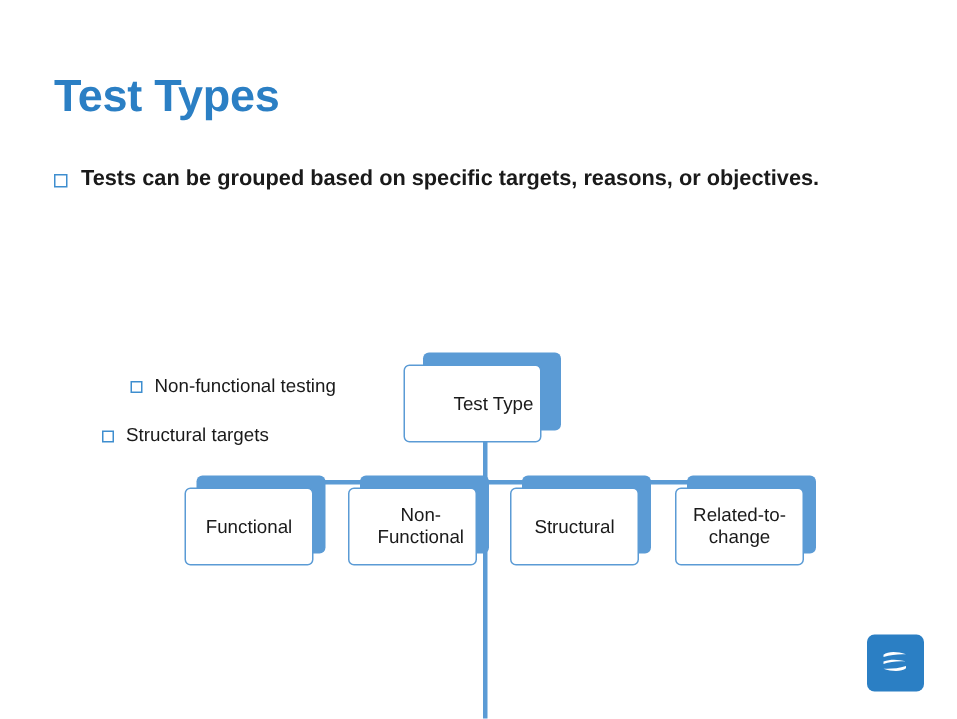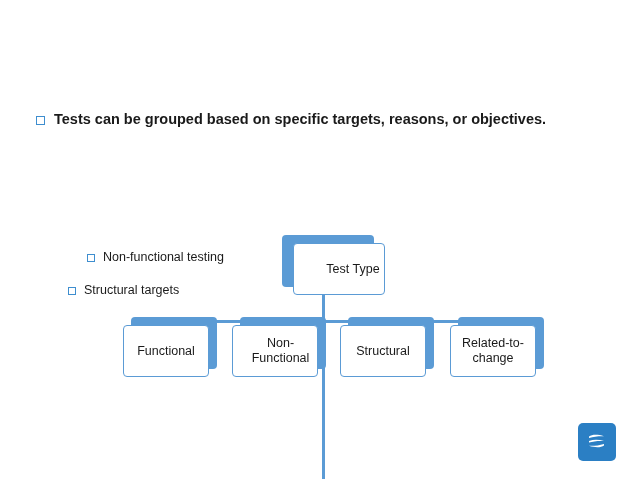--- a/index.html
+++ b/index.html
@@ -100,20 +100,21 @@
     align-items: center;
     justify-content: center;
   }
   .logo svg { display: block; }
 </style>
 </head>
 <body>
 
 <div class="slide">
 
+  <div class="title">Test Types</div>
 
   <div class="bullet-row" style="left:36px; top:111px; width:560px;">
     <span class="bullet-box lvl1"></span>
     <span class="b1-text">Tests can be grouped based on specific targets, reasons, or objectives.</span>
   </div>
 
 
 
   <div class="bullet-row" style="left:68px; top:250px; width:300px;margin-left:19px;">
     <span class="bullet-box lvl2"></span>
@@ -128,21 +129,21 @@
   <div class="connector" style="left:322px; top:290px; width:3px; height:189px;"></div>
 
   <div class="connector" style="left:166px; top:320px; width:330px; height:3px;"></div>
 
   <div class="connector" style="left:166px; top:320px; width:3px; height:14px;"></div>
   <div class="connector" style="left:274px; top:320px; width:3px; height:14px;"></div>
   <div class="connector" style="left:382px; top:320px; width:3px; height:14px;"></div>
   <div class="connector" style="left:493px; top:320px; width:3px; height:14px;"></div>
 
   <div class="node-shadow" style="left:282px; top:235px; width:92px; height:52px;"></div>
-  <div class="node" style="left:293px; top:243px; width:92px; height:52px;padding-left:28px;">
+  <div class="node" style="left:269px; top:243px; width:92px; height:52px;padding-left:28px;">
     <span>Test Type</span>
   </div>
 
   <div class="node-shadow" style="left:131px; top:317px; width:86px; height:52px;"></div>
   <div class="node" style="left:123px; top:325px; width:86px; height:52px;">
     <span>Functional</span>
   </div>
 
   <div class="node-shadow" style="left:240px; top:317px; width:86px; height:52px;"></div>
   <div class="node" style="left:232px; top:325px; width:86px; height:52px;padding-left:11px;">

